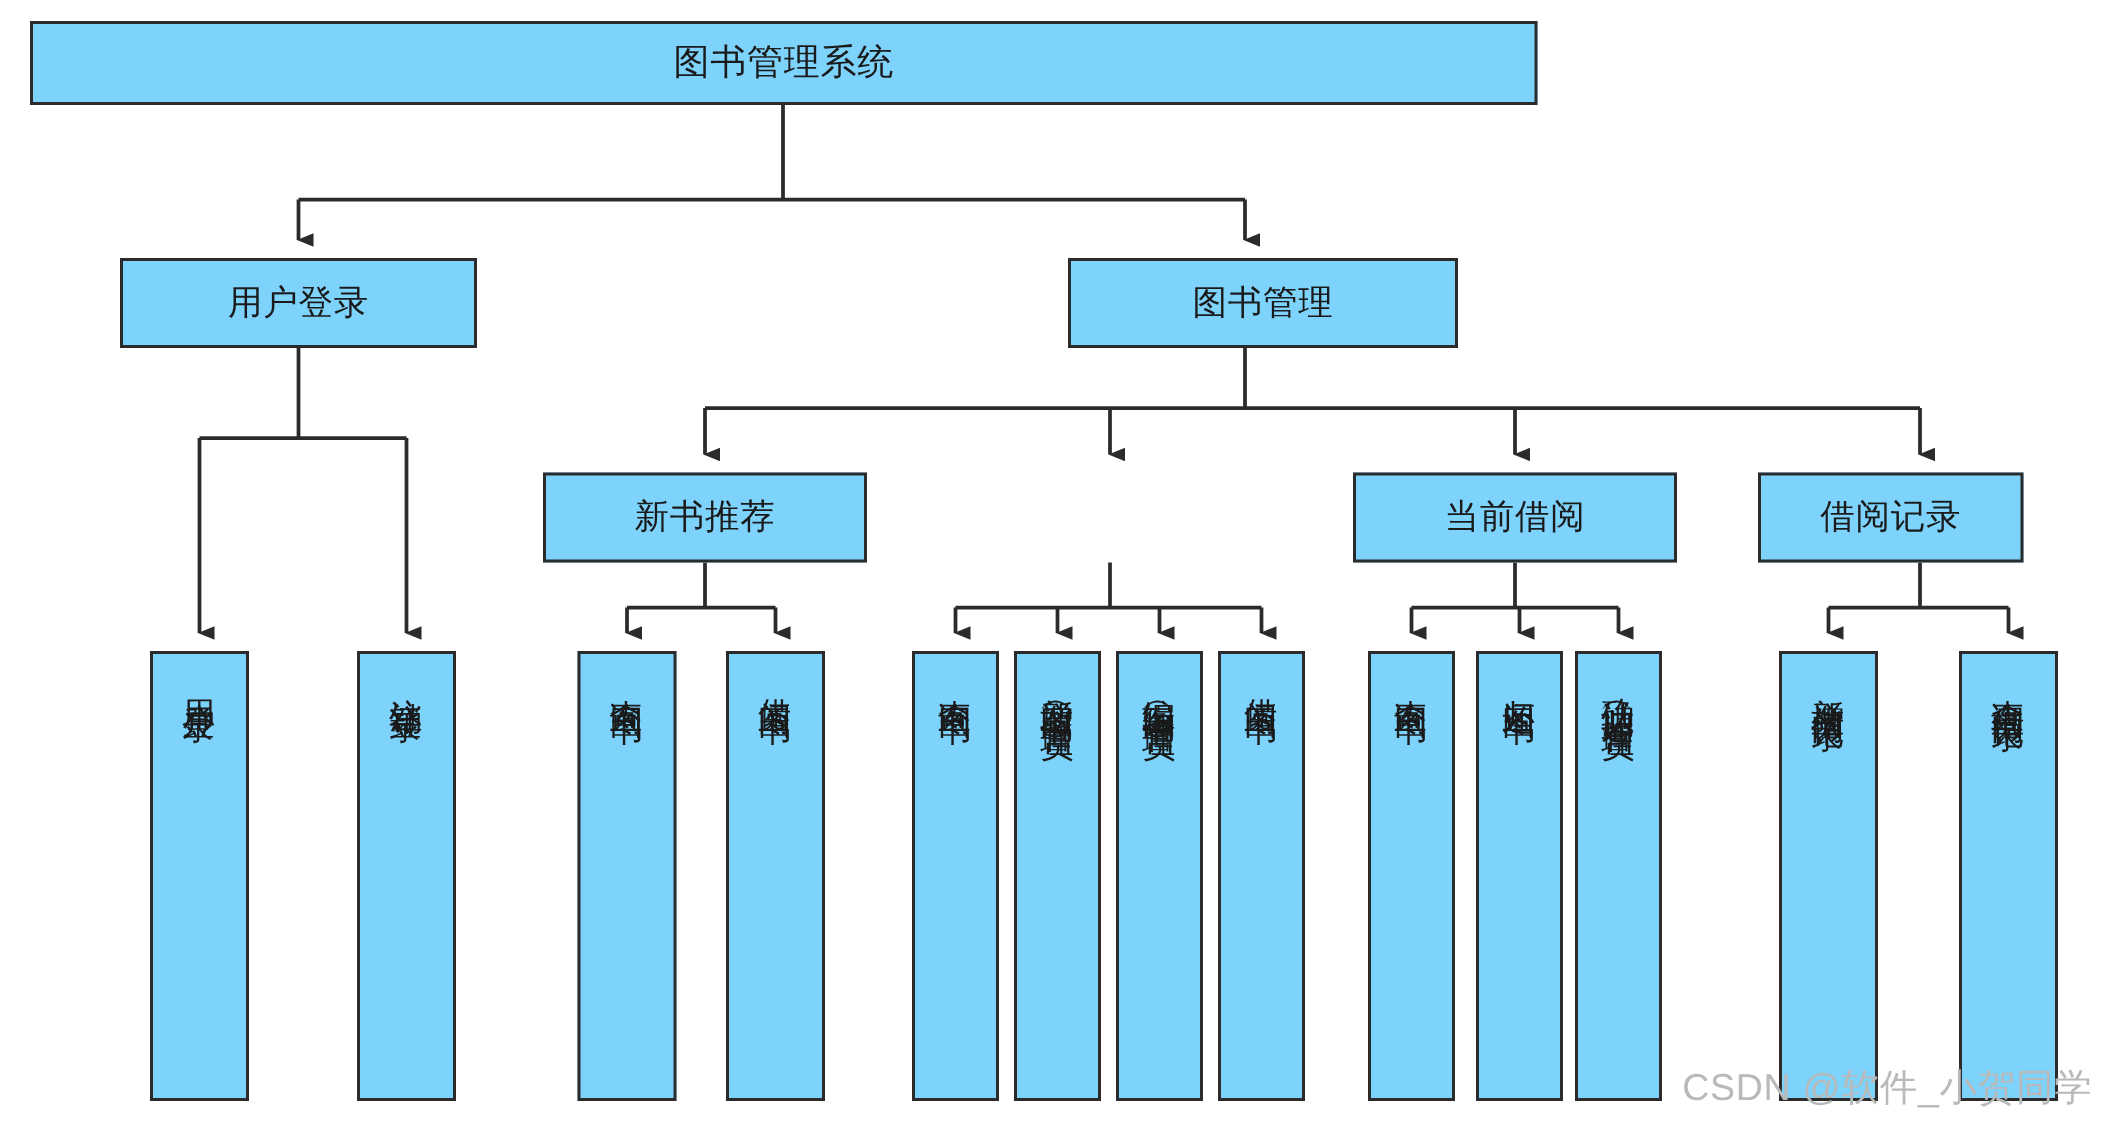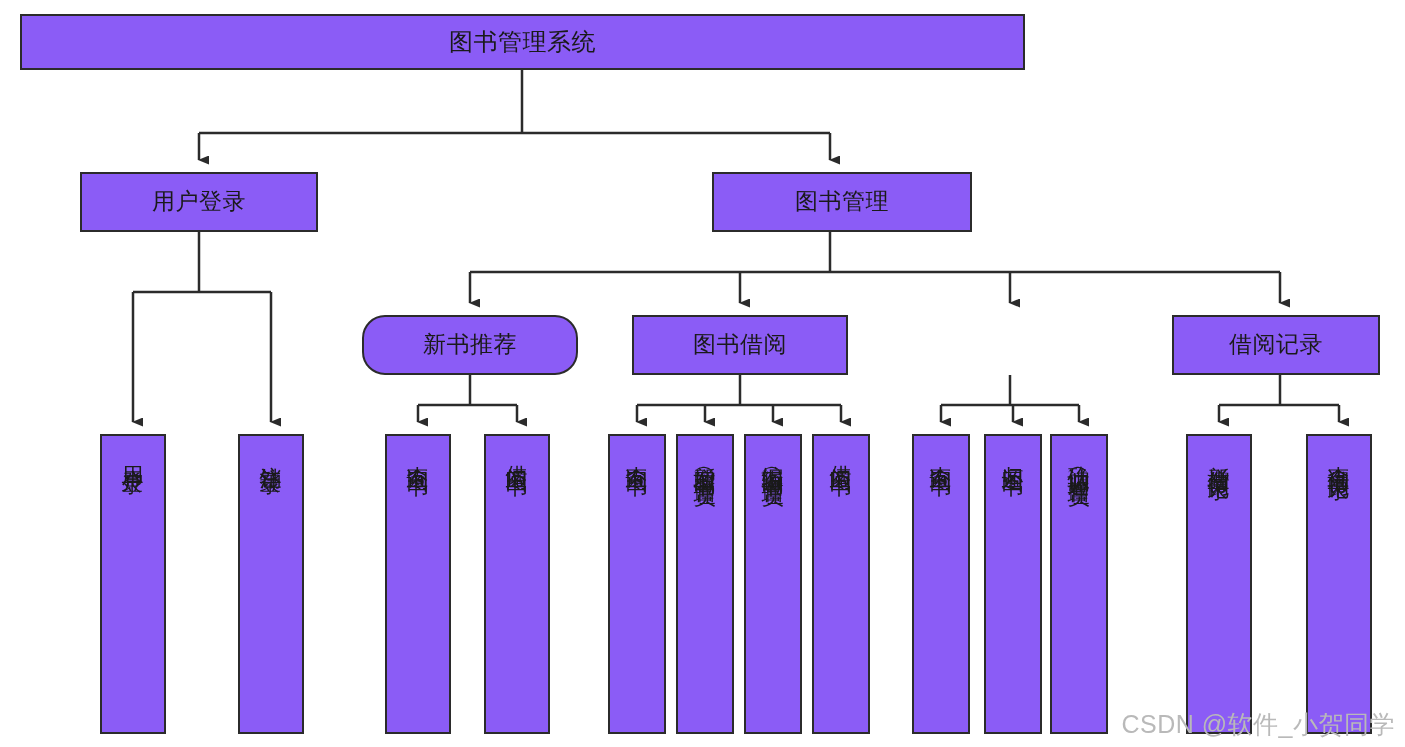--- a/index.html
+++ b/index.html
@@ -22,21 +22,21 @@
     position: absolute;
     left: 0;
     top: 0;
     width: 1405px;
     height: 747px;
   }
   
   .node {
     position: absolute;
     box-sizing: border-box;
-    background: #8b5cf6;
+    background: #7dd3fc;
     border: 2.5px solid #2b2b2b;
     display: flex;
     align-items: center;
     justify-content: center;
     color: #1a1a1a;
     z-index: 2;
   }
   .node-label {
     display: block;
     text-align: center;
@@ -140,27 +140,27 @@
     <span class="node-label">图书管理系统</span>
   </div>
 
   <div class="node horiz" id="n-l1-0" style="left: 80px; top: 172px; width: 238px; height: 60px;">
     <span class="node-label">用户登录</span>
   </div>
   <div class="node horiz" id="n-l1-1" style="left: 712px; top: 172px; width: 260px; height: 60px;">
     <span class="node-label">图书管理</span>
   </div>
 
-  <div class="node horiz" id="n-l2-0" style="left: 362px; top: 315px; width: 216px; height: 60px; border-radius: 23px;">
+  <div class="node horiz" id="n-l2-0" style="left: 362px; top: 315px; width: 216px; height: 60px;">
     <span class="node-label">新书推荐</span>
   </div>
-  <div class="node horiz" id="n-l2-1" style="left: 632px; top: 315px; width: 216px; height: 60px;">
-    <span class="node-label">图书借阅</span>
-  </div>
-  <div class="node horiz" id="n-l2-3" style="left: 1172px; top: 315px; width: 208px; height: 60px;">
+  <div class="node horiz" id="n-l2-2" style="left: 902px; top: 315px; width: 216px; height: 60px;">
+    <span class="node-label">当前借阅</span>
+  </div>
+  <div class="node horiz" id="n-l2-3" style="left: 1172px; top: 315px; width: 177px; height: 60px;">
     <span class="node-label">借阅记录</span>
   </div>
 
   <div class="node vert" id="n-l3-0" style="left: 100px; top: 434px; width: 66px; height: 300px;">
     <span class="node-label">用户登录</span>
   </div>
   <div class="node vert" id="n-l3-1" style="left: 238px; top: 434px; width: 66px; height: 300px;">
     <span class="node-label">注销登录</span>
   </div>
   <div class="node vert" id="n-l3-2" style="left: 385px; top: 434px; width: 66px; height: 300px;">

